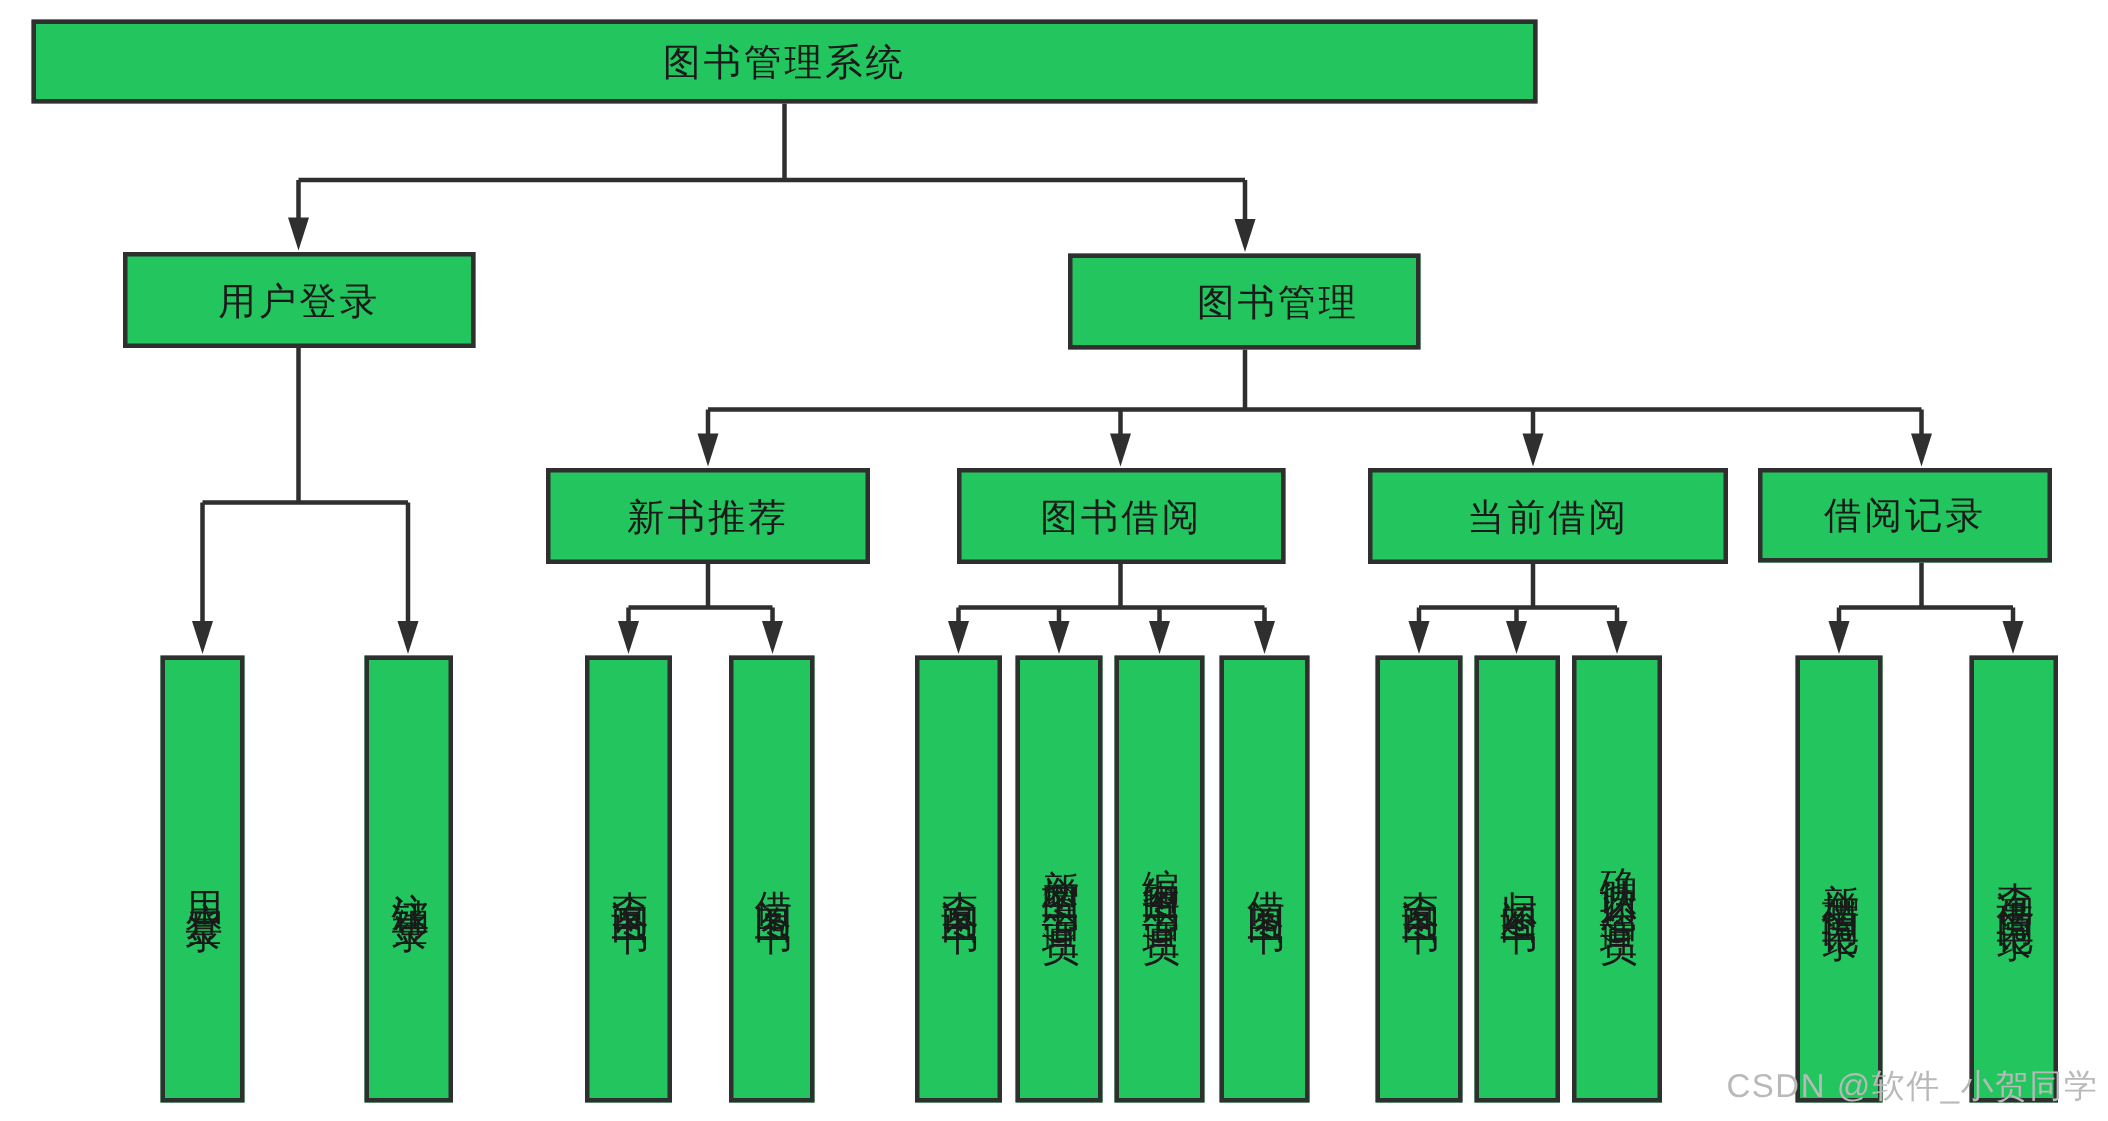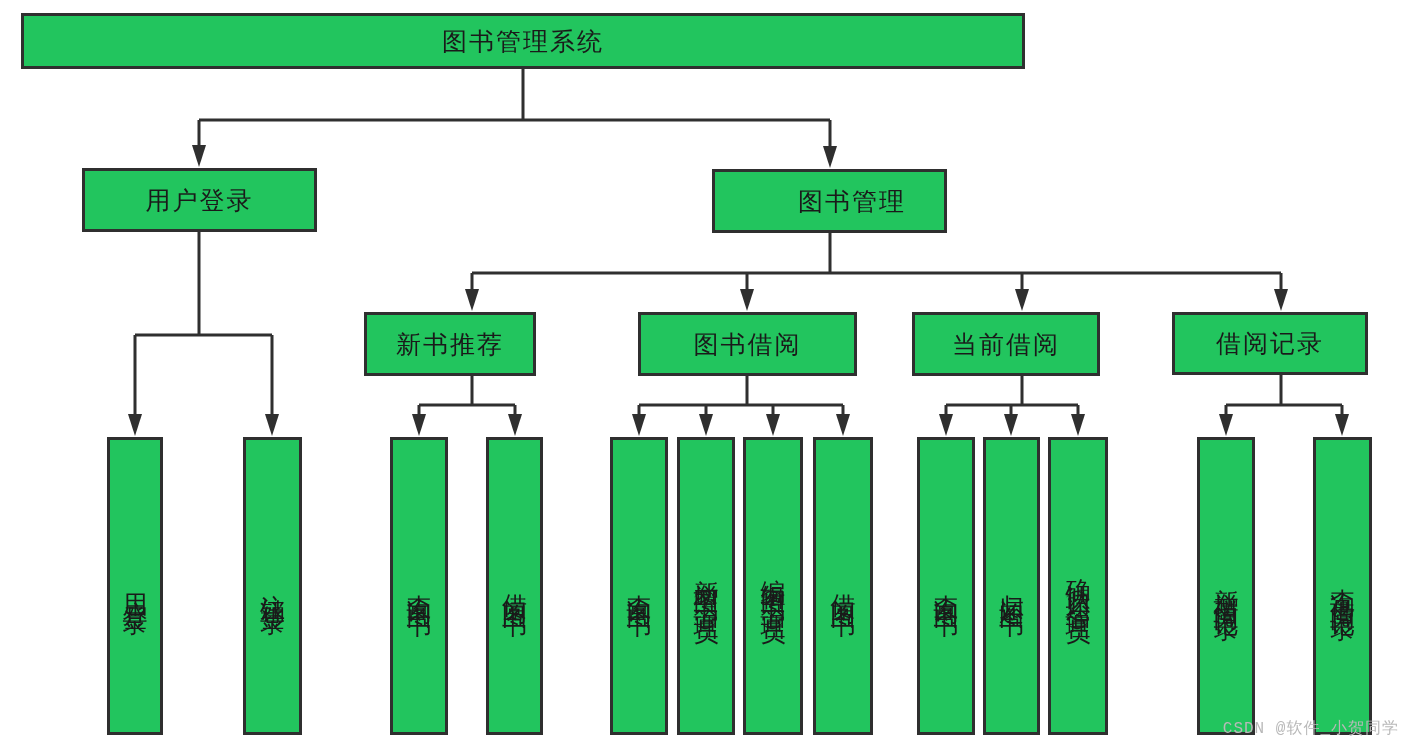--- a/index.html
+++ b/index.html
@@ -42,26 +42,25 @@
     writing-mode: vertical-rl;
     text-orientation: mixed;
     font-size: 25px;
     letter-spacing: 6px;
     line-height: 1;
   }
   .watermark {
     position: absolute;
     right: 6px;
     bottom: 8px;
-    font-size: 16px;
+    font-size: 22px;
     letter-spacing: 1px;
     color: #b9b9b9;
     white-space: nowrap;
     pointer-events: none;
-    font-family: Liberation Mono, monospace;
   }
 </style>
 </head>
 <body>
 
 <div class="canvas">
 
   <svg class="connectors" viewBox="0 0 1405 747" xmlns="http://www.w3.org/2000/svg">
     <g stroke="#2f2f2f" stroke-width="3" fill="none">
 
@@ -100,23 +99,23 @@
       <polygon points="1219,414 1233,414 1226,436"></polygon>
       <polygon points="1335,414 1349,414 1342,436"></polygon>
     </g>
   </svg>
 
   <div class="node h-node" style="left:21px; top:13px; width:1004px; height:56px;">图书管理系统</div>
 
   <div class="node h-node" style="left:82px; top:168px; width:235px; height:64px;">用户登录</div>
   <div class="node h-node" style="left:712px; top:169px; width:235px; height:64px;padding-left:45px;">图书管理</div>
 
-  <div class="node h-node" style="left:364px; top:312px; width:172px; height:64px;">新书推荐</div>
+  <div class="node h-node" style="left:364px; top:312px; width:216px; height:64px;">新书推荐</div>
   <div class="node h-node" style="left:638px; top:312px; width:219px; height:64px;">图书借阅</div>
-  <div class="node h-node" style="left:912px; top:312px; width:188px; height:64px;">当前借阅</div>
+  <div class="node h-node" style="left:912px; top:312px; width:240px; height:64px;">当前借阅</div>
   <div class="node h-node" style="left:1172px; top:312px; width:196px; height:63px;">借阅记录</div>
 
   <div class="node v-node" style="left:107px; top:437px; width:56px; height:298px;">用户登录</div>
   <div class="node v-node" style="left:243px; top:437px; width:59px; height:298px;">注销登录</div>
 
   <div class="node v-node" style="left:390px; top:437px; width:58px; height:298px;">查询图书</div>
   <div class="node v-node" style="left:486px; top:437px; width:57px; height:298px;">借阅图书</div>
 
   <div class="node v-node" style="left:610px; top:437px; width:58px; height:298px;">查询图书</div>
   <div class="node v-node" style="left:677px; top:437px; width:58px; height:298px;">新增图书（管理员）</div>

